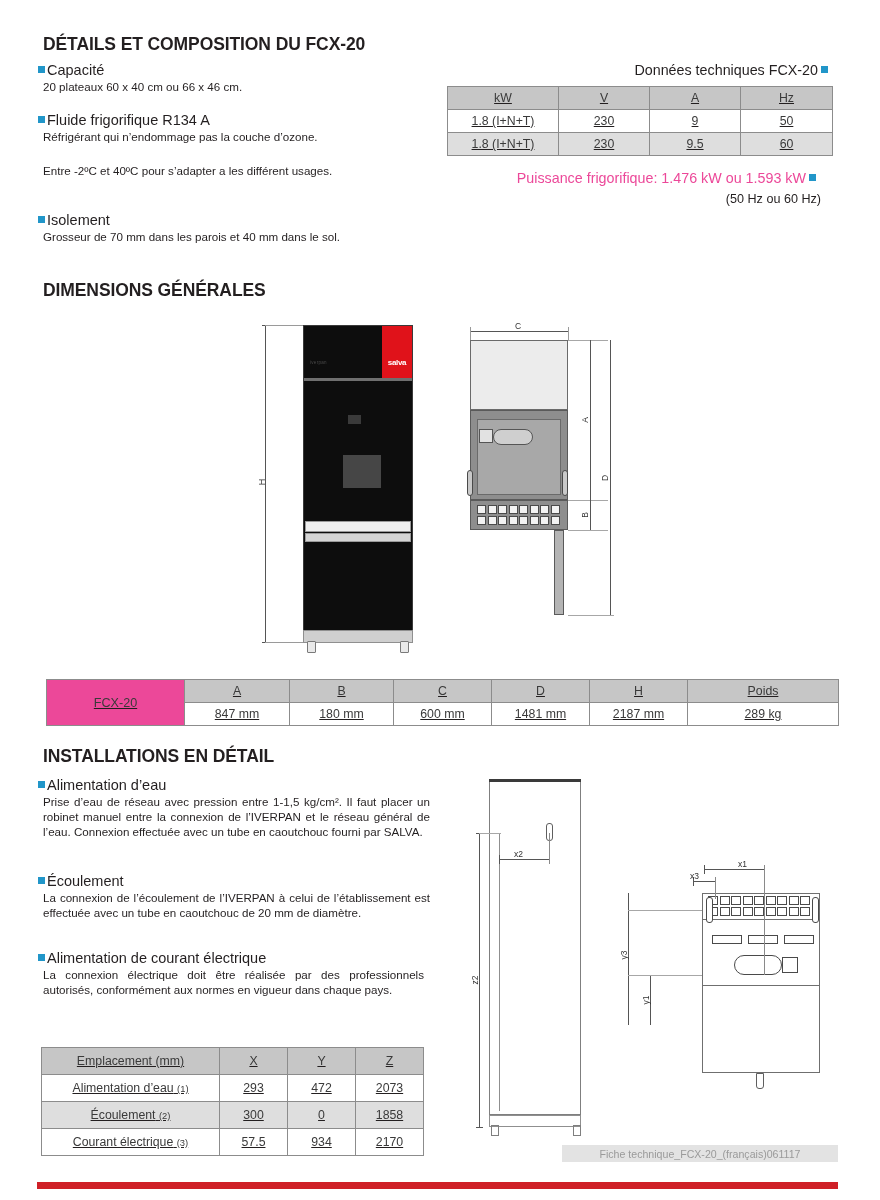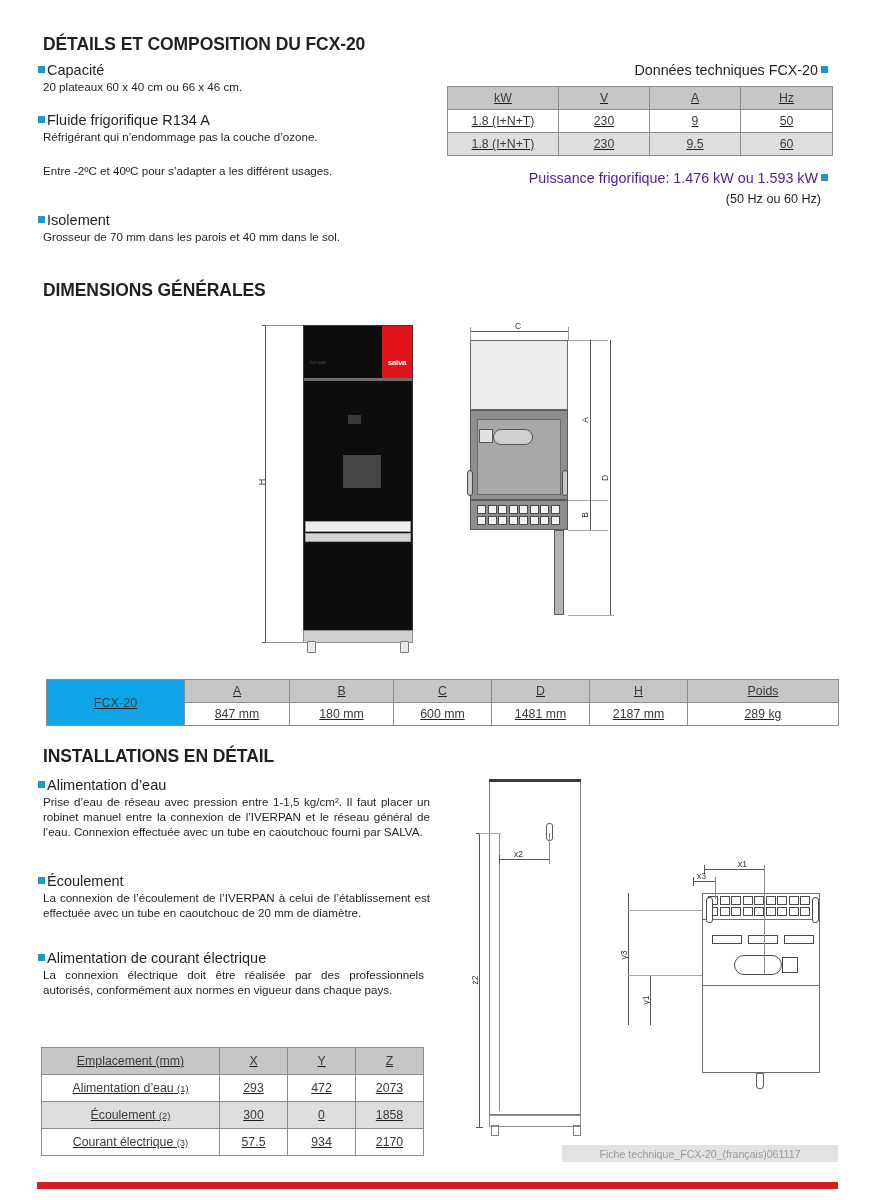--- a/index.html
+++ b/index.html
@@ -48,32 +48,32 @@
   .rowB td{background:#dedede;}
 
   
   #tbl-tech{position:absolute;left:447px;top:86px;width:381px;}
   #tbl-tech td{height:22px;}
   .cap-tech{
     position:absolute;left:447px;top:62px;width:381px;text-align:right;
     font-size:14.3px;color:#231f20;white-space:nowrap;
   }
   .cap-pow{
-    position:absolute;left:400px;top:170px;width:428px;text-align:right;
-    font-size:14.3px;color:#4c1d95;white-space:nowrap;
+    position:absolute;left:388px;top:170px;width:428px;text-align:right;
+    font-size:14.3px;color:#ec4899;white-space:nowrap;
   }
   .cap-pow2{
     position:absolute;left:400px;top:192px;width:421px;text-align:right;
     font-size:12.6px;color:#231f20;white-space:nowrap;
   }
 
   
   #tbl-dim{position:absolute;left:46px;top:679px;width:787px;}
   #tbl-dim td{height:22px;}
-  #tbl-dim td.namecell{background:#0ea5e9;font-size:12.6px;}
+  #tbl-dim td.namecell{background:#ec4899;font-size:12.6px;}
 
   
   #tbl-inst{position:absolute;left:41px;top:1047px;width:378px;padding-left:23px;}
   #tbl-inst td{height:26px;}
   #tbl-inst td.lab{font-size:12.3px;}
   #tbl-inst .sub{font-size:9.4px;}
 
   
   .footer-tag{
     position:absolute;left:562px;top:1145px;width:276px;height:17px;
@@ -403,21 +403,21 @@
     <div class="drain"></div>
 
     <div class="dimline-h" style="left:14px;top:14px;width:60px;"></div>
     <div class="dimline-v" style="left:14px;top:10px;height:9px;"></div>
     <div class="dimline-v" style="left:74px;top:10px;height:110px;background:#8a8a8a;"></div>
     <div class="dimlbl" style="left:48px;top:4px;">x1</div>
 
     <div class="dimline-h" style="left:3px;top:26px;width:22px;"></div>
     <div class="dimline-v" style="left:3px;top:22px;height:9px;"></div>
     <div class="dimline-v" style="left:25px;top:22px;height:22px;background:#8a8a8a;"></div>
-    <div class="dimlbl" style="left:7px;top:16px;">x3</div>
+    <div class="dimlbl" style="left:0;top:16px;">x3</div>
 
     <div class="dimline-v" style="left:-62px;top:38px;height:132px;"></div>
     <div class="dimlbl rot" style="left:-70px;top:95px;">y3</div>
     <div class="dimline-v" style="left:-40px;top:120px;height:50px;"></div>
     <div class="dimlbl rot" style="left:-48px;top:140px;">y1</div>
     <div class="xline" style="left:-62px;top:55px;width:74px;height:1px;"></div>
     <div class="xline" style="left:-62px;top:120px;width:74px;height:1px;"></div>
   </div>
 
   <div class="footer-tag">Fiche technique_FCX-20_(français)061117</div>

